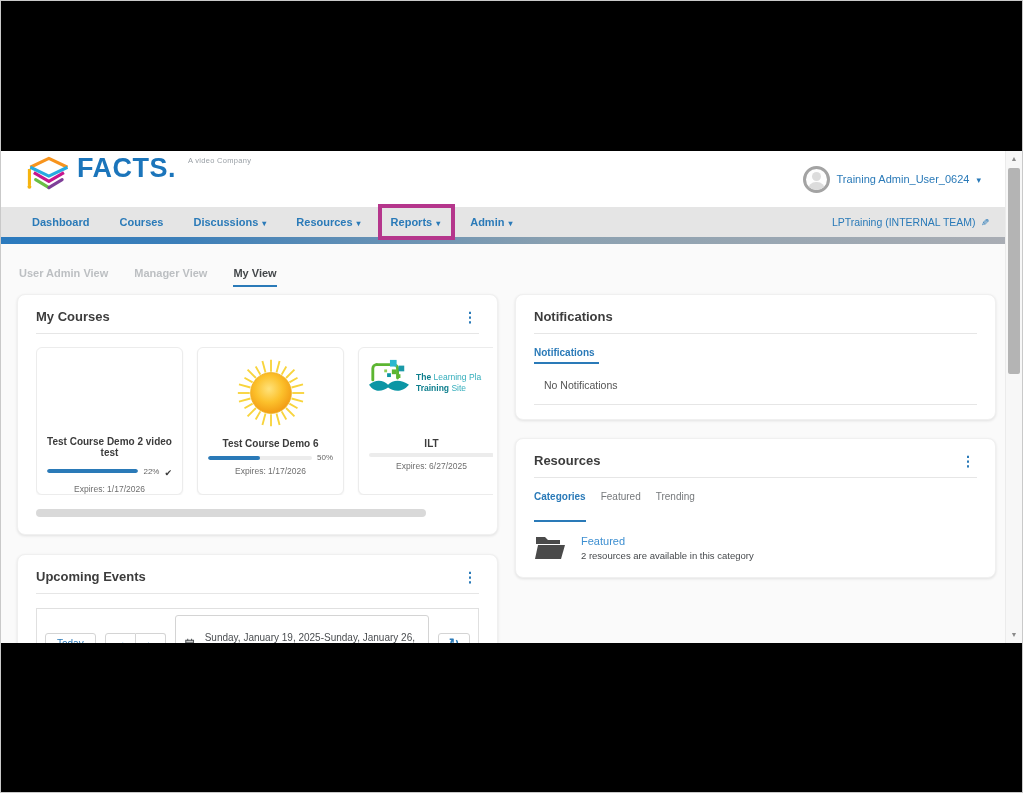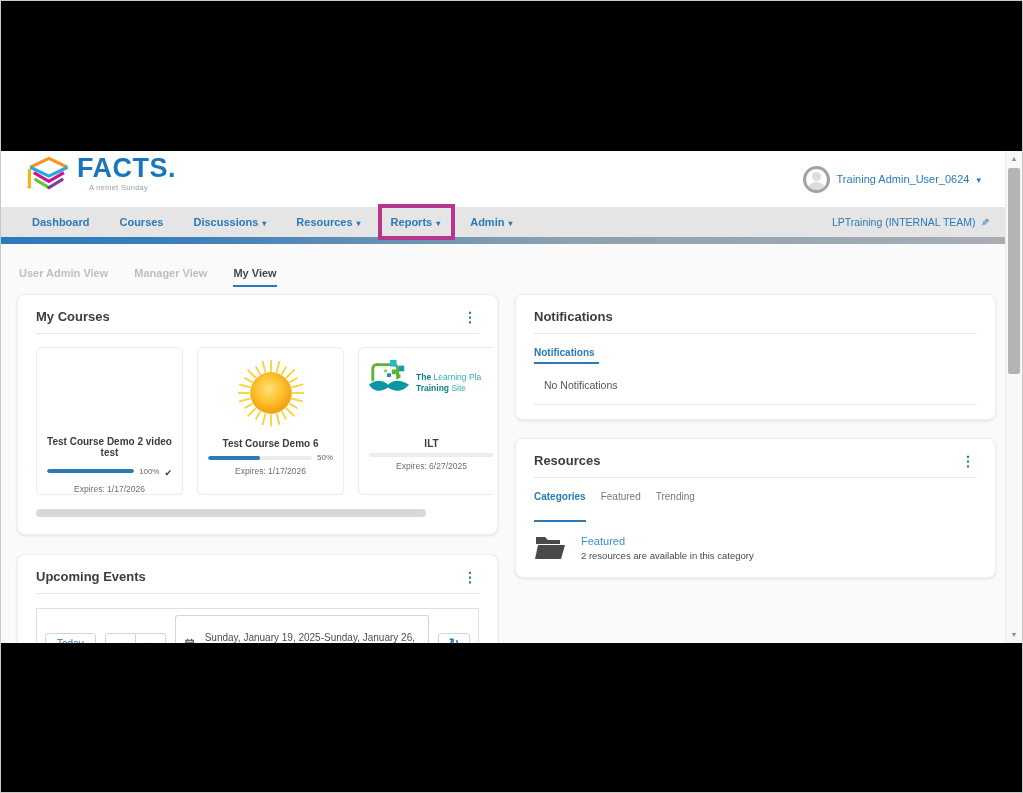--- a/index.html
+++ b/index.html
@@ -8,21 +8,21 @@
   .frame { width:1023px; height:793px; border:1px solid #c9c9c9; background:#000; position:relative; overflow:hidden; margin:0 auto; }
   .black-bar { background:#000; width:100%; }
   .black-bar.top { height:150px; }
   .black-bar.bottom { height:150px; }
   .viewport { height:492px; background:#fafafa; position:relative; overflow:hidden; }
   .page { width:1006px; height:100%; overflow:hidden; }
 
   
   .site-header { background:#fff; height:56px; display:flex; align-items:center; justify-content:space-between; padding:0 26px 0 24px; }
   .logo { display:flex; align-items:flex-start; gap:6px; }
-  .logo-text-wrap { display:flex; flex-direction:column; line-height:1; }
+  .logo-text-wrap { display:flex; flex-direction:row; line-height:1; }
   .brand { color:#1b75bb; font-size:27px; font-weight:bold; letter-spacing:.5px; }
   .tagline { font-size:7.5px; color:#9aa0a6; margin-top:2px; margin-left:12px; letter-spacing:.3px; }
   .user-menu { display:flex; align-items:center; gap:7px; color:#2a7ab8; font-size:11px; cursor:pointer; }
   .avatar { width:27px; height:27px; border-radius:50%; border:3px solid #a3a3a3; background:#fdfdfd; position:relative; overflow:hidden; }
   .avatar::before { content:""; position:absolute; width:9px; height:9px; border-radius:50%; background:#dcdcdc; left:6px; top:3px; }
   .avatar::after { content:""; position:absolute; width:17px; height:10px; border-radius:8px 8px 0 0; background:#dcdcdc; left:2px; top:13px; }
   .caret::after { content:"▾"; font-size:9px; }
 
   
   .top-nav { background:#e5e5e5; height:30px; display:flex; align-items:center; padding:0 18px 0 16px; position:relative; }
@@ -120,21 +120,21 @@
               <circle cx="5" cy="35" r="2.2" fill="#f6b40e"></circle>
               <polyline points="6,13 27,3 48,13" fill="none" stroke="#f7941d" stroke-width="3.5" stroke-linejoin="round"></polyline>
               <polyline points="48,13 27,23 6,13" fill="none" stroke="#27aae1" stroke-width="3.5" stroke-linejoin="round"></polyline>
               <polyline points="10,19 27,29 44,19" fill="none" stroke="#c6168d" stroke-width="3.5" stroke-linejoin="round"></polyline>
               <polyline points="12,27 27,36" fill="none" stroke="#6bbe45" stroke-width="3.5" stroke-linecap="round"></polyline>
               <polyline points="27,36 42,27" fill="none" stroke="#7f3f98" stroke-width="3.5" stroke-linecap="round"></polyline>
             </svg>
           </span>
           <div class="logo-text-wrap">
             <span class="brand">FACTS.</span>
-            <span class="tagline">A nelnet Sunday</span>
+            <span class="tagline">A video Company</span>
           </div>
         </div>
         <div class="user-menu">
           <span class="avatar"></span>
           <span>Training Admin_User_0624</span>
           <span class="caret"></span>
         </div>
       </header>
 
       <nav class="top-nav">
@@ -187,21 +187,21 @@
 
             <div class="tiles">
 
               <div class="tile">
                 <div class="tile-img"></div>
                 <div class="tile-title">Test Course Demo 2 video test</div>
                 <div class="progress-row">
                   <div class="progress-track">
                     <div class="progress-fill" style="width: 100%;"></div>
                   </div>
-                  <span class="progress-label">100%</span>
+                  <span class="progress-label">22%</span>
                   <span class="check-icon"></span>
                 </div>
                 <div class="expires">Expires: 1/17/2026</div>
               </div>
 
               <div class="tile">
                 <div class="tile-img">
                   <svg width="68" height="68" viewBox="0 0 80 80">
                     <defs>
                       <radialGradient id="sunGrad" cx="45%" cy="40%" r="60%">

